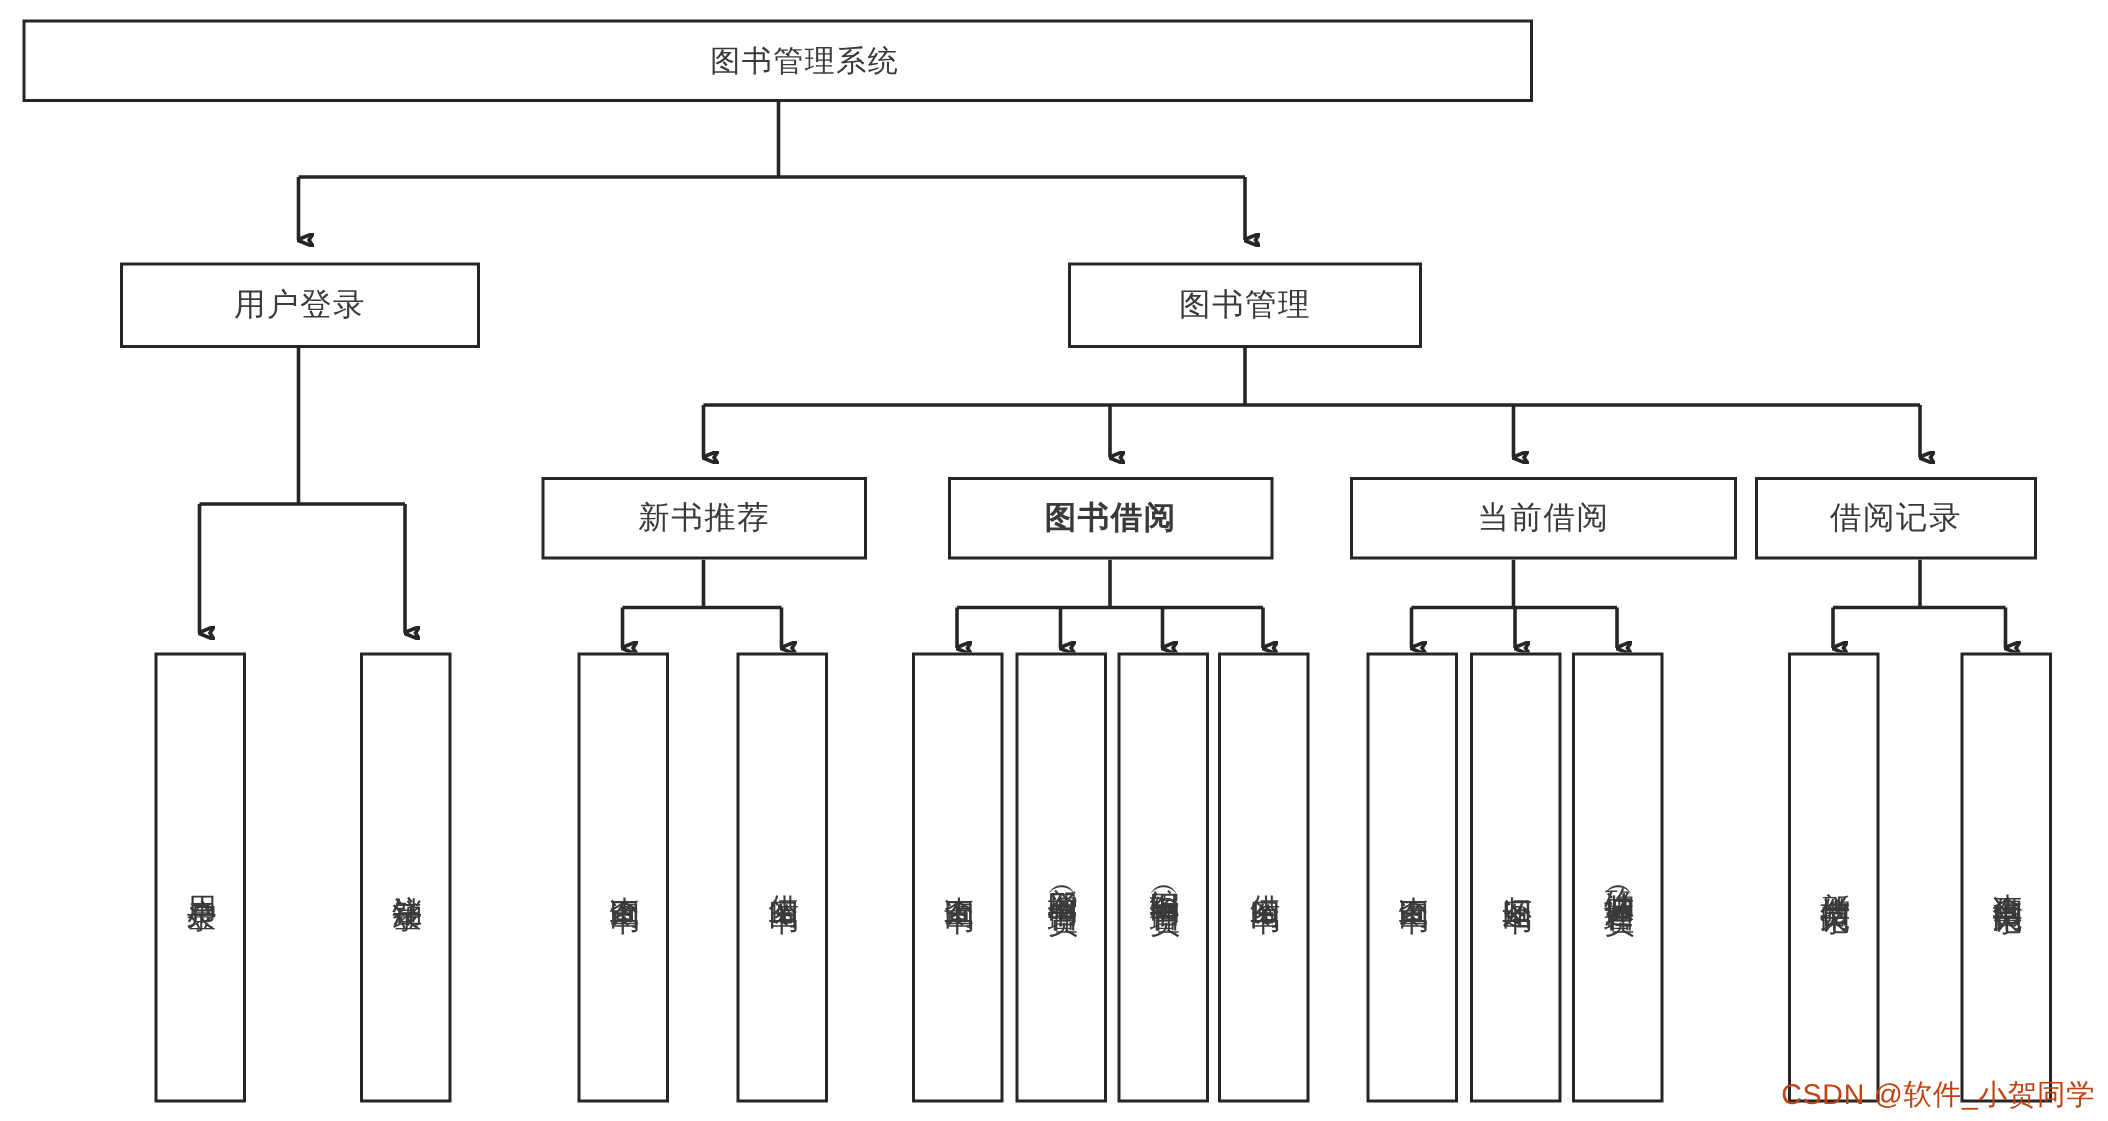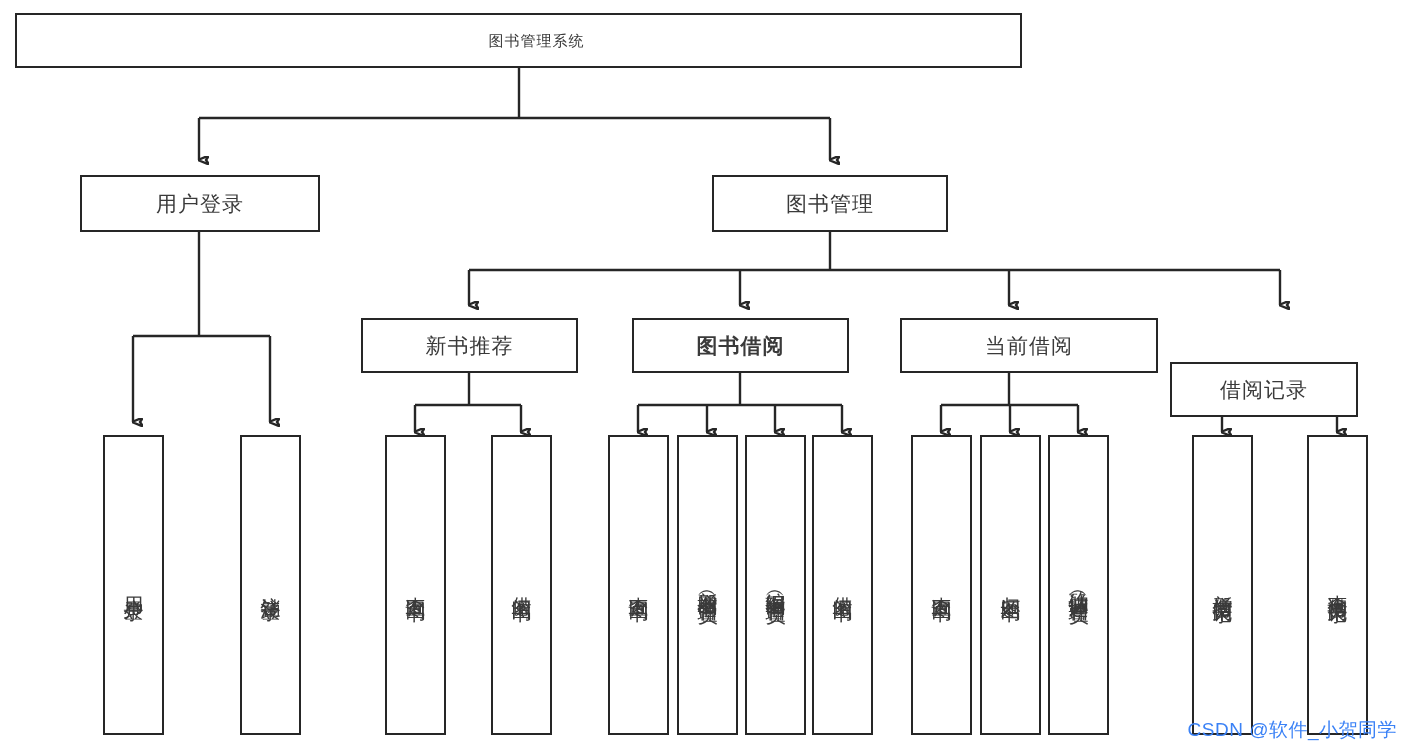--- a/index.html
+++ b/index.html
@@ -43,21 +43,21 @@
     justify-content: center;
     color: #3a3a3a;
   }
   .node.horizontal {
     font-size: 21px;
     letter-spacing: 1px;
     line-height: 1.2;
     white-space: nowrap;
   }
   .node.root {
-    font-size: 15px;
+    font-size: 20px;
     padding-left: 36px;
   }
   
   .node.vertical {
     writing-mode: vertical-rl;
     text-orientation: upright;
     font-size: 20px;
     line-height: 1.35;
     letter-spacing: 2px;
     padding: 6px 0;
@@ -69,21 +69,21 @@
     writing-mode: vertical-rl;
     text-orientation: upright;
     display: block;
   }
   
   #watermark {
     position: absolute;
     right: 8px;
     bottom: 4px;
     font-size: 19px;
-    color: #3b82f6;
+    color: #c2410c;
     letter-spacing: 0.5px;
     white-space: nowrap;
     user-select: none;
   }
 </style>
 </head>
 <body>
 
 <div id="diagram-root">
 
@@ -152,21 +152,21 @@
   </div>
 
   <div class="node horizontal" style="left:632px; top:318px; width:217px; height:55px;font-weight:bold;">
     <span>图书借阅</span>
   </div>
 
   <div class="node horizontal" style="left:900px; top:318px; width:258px; height:55px;">
     <span>当前借阅</span>
   </div>
 
-  <div class="node horizontal" style="left:1170px; top:318px; width:188px; height:55px;margin-top:44px;">
+  <div class="node horizontal" style="left:1170px; top:318px; width:188px; height:55px;">
     <span>借阅记录</span>
   </div>
 
   <div class="node vertical" style="left:103px; top:435px; width:61px; height:300px;">
     <span class="vtext">用户登录</span>
   </div>
 
   <div class="node vertical" style="left:240px; top:435px; width:61px; height:300px;">
     <span class="vtext">注销登录</span>
   </div>

